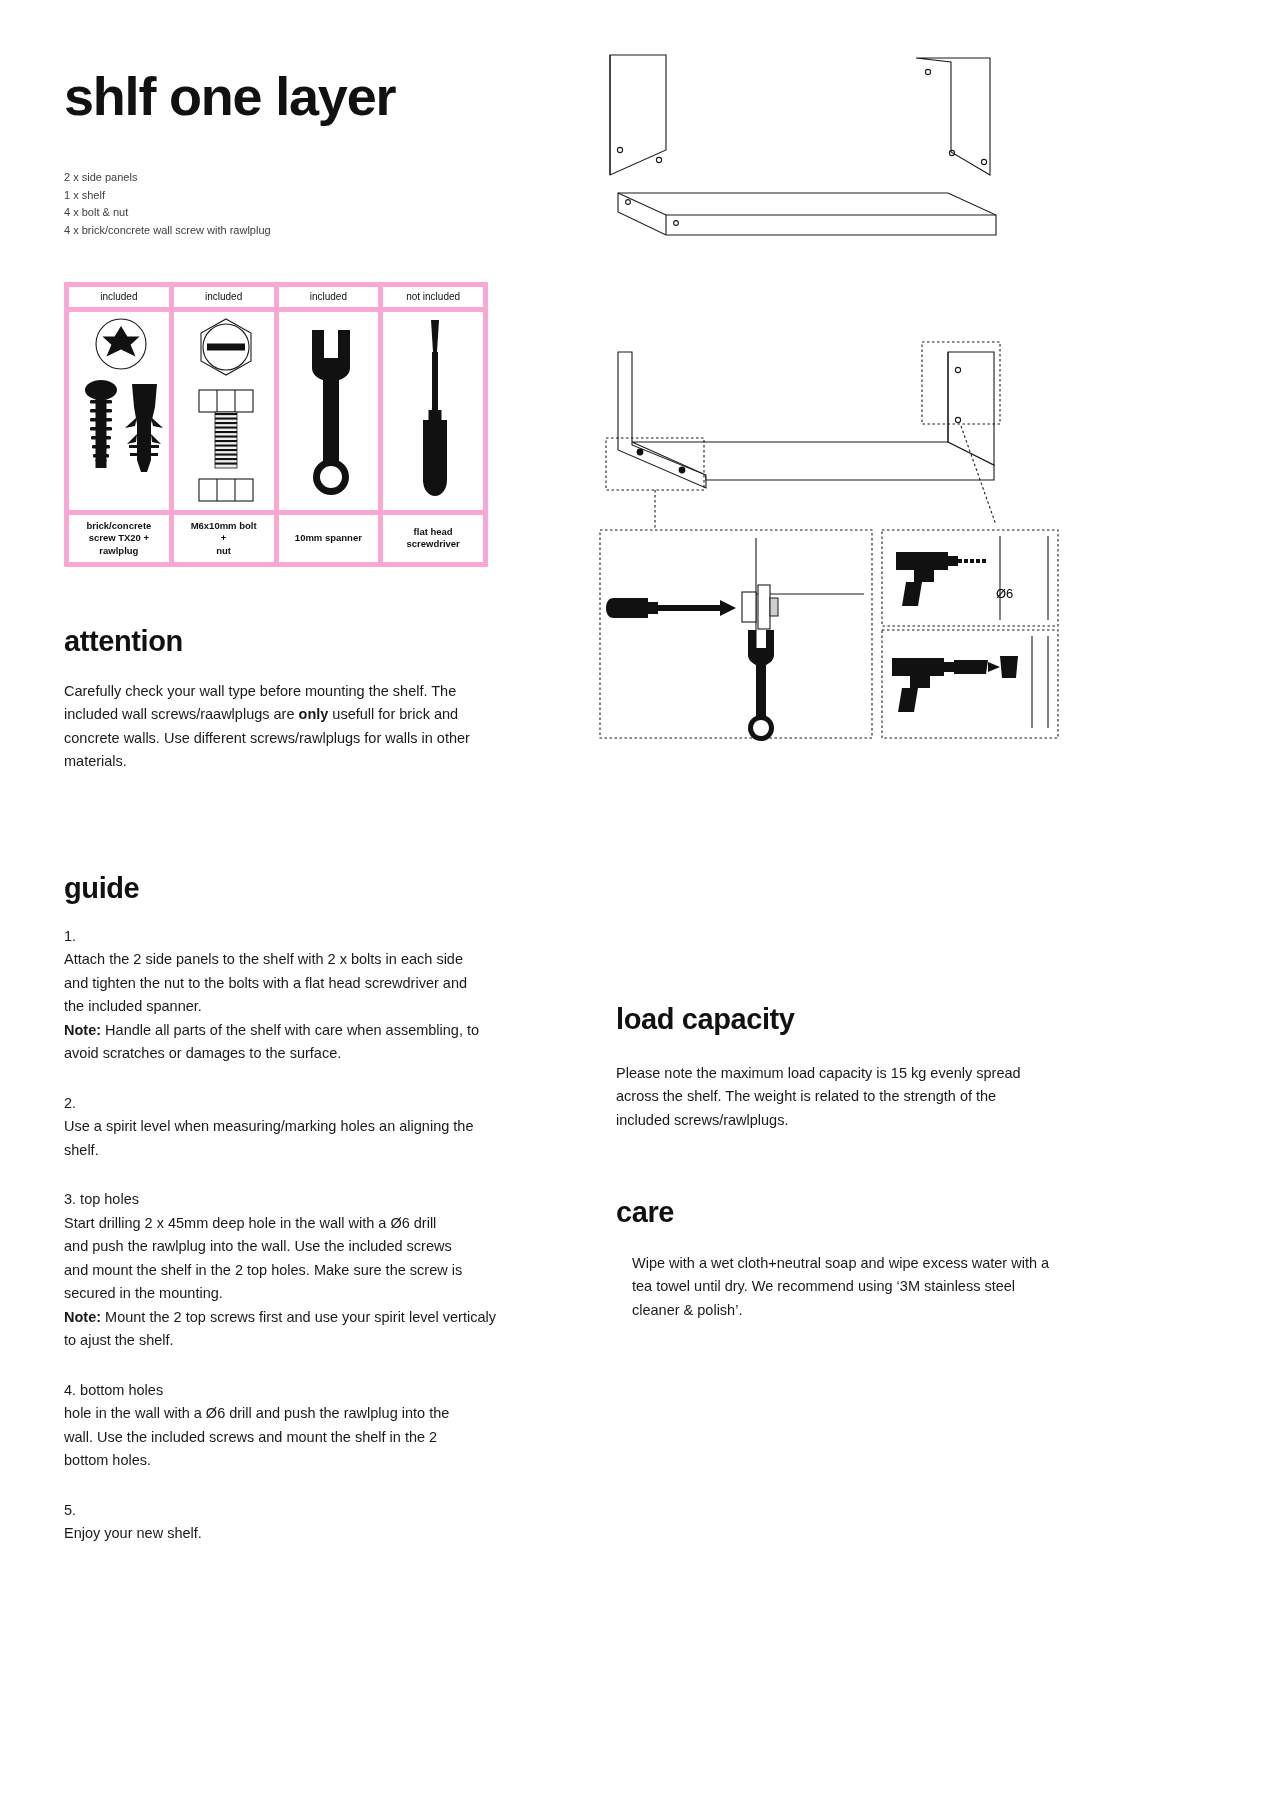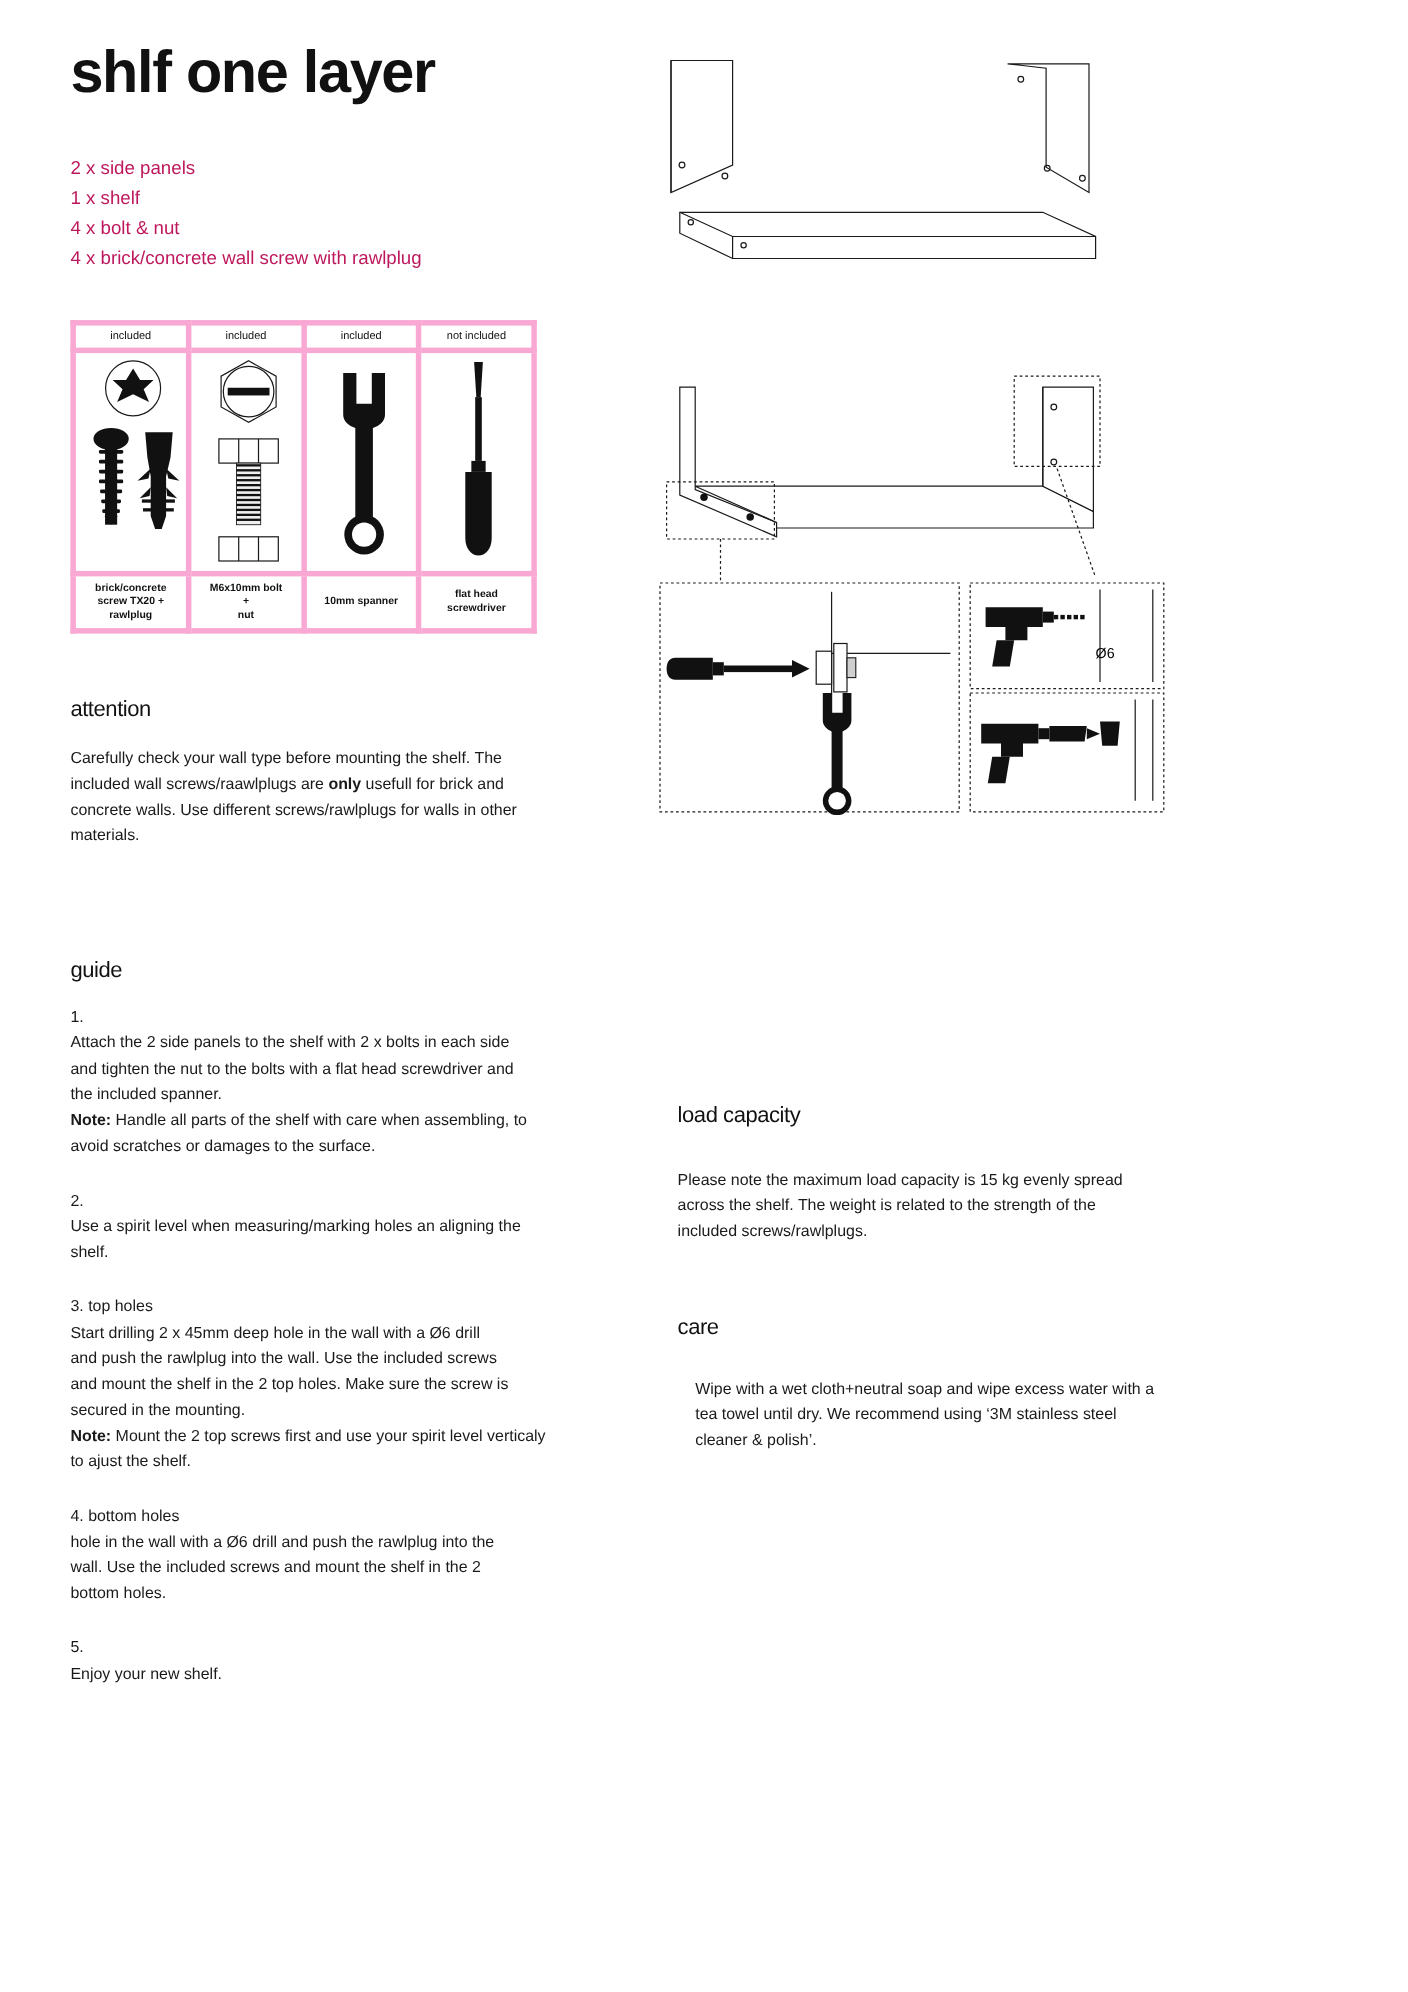--- a/index.html
+++ b/index.html
@@ -18,29 +18,29 @@
   .page { position: relative; width: 1280px; height: 1811px; }
 
   .col-left  { position: absolute; left: 64px;  top: 0; width: 440px; }
   .col-right { position: absolute; left: 596px; top: 0; width: 620px; }
 
   h1.title {
     font-size: 54px;
     font-weight: bold;
     letter-spacing: -1.2px;
     margin: 0;
-    padding-top: 38px;
+    padding-top: 68px;
     line-height: 1.05;
   }
 
   .parts-list {
     margin-top: 44px;
-    font-size: 17px;
+    font-size: 11px;
     line-height: 1.62;
-    color: #be185d;
+    color: #404040;
   }
   .parts-list div { white-space: nowrap; }
 
   
   .parts-table {
     margin-top: 42px;
     width: 424px;
     border: 1px solid #3a3a3a;
     border-collapse: collapse;
     table-layout: fixed;
@@ -52,22 +52,22 @@
     font-size: 9.5px;
     font-weight: bold;
     padding: 0;
   }
   .parts-table td.hdr { height: 25px; font-weight: normal; font-size: 10px; }
   .parts-table td.fig { height: 200px; }
   .parts-table td.ftr { height: 52px; line-height: 1.32; padding: 3px 2px; }
 
   
   h2.sec {
-    font-size: 20px;
-    font-weight: normal;
+    font-size: 29px;
+    font-weight: bold;
     margin: 0;
     letter-spacing: -0.4px;
   }
   .body {
     font-size: 14.5px;
     line-height: 1.62;
     color: #1a1a1a;
     margin: 0;
   }
   .body b { font-weight: bold; }

